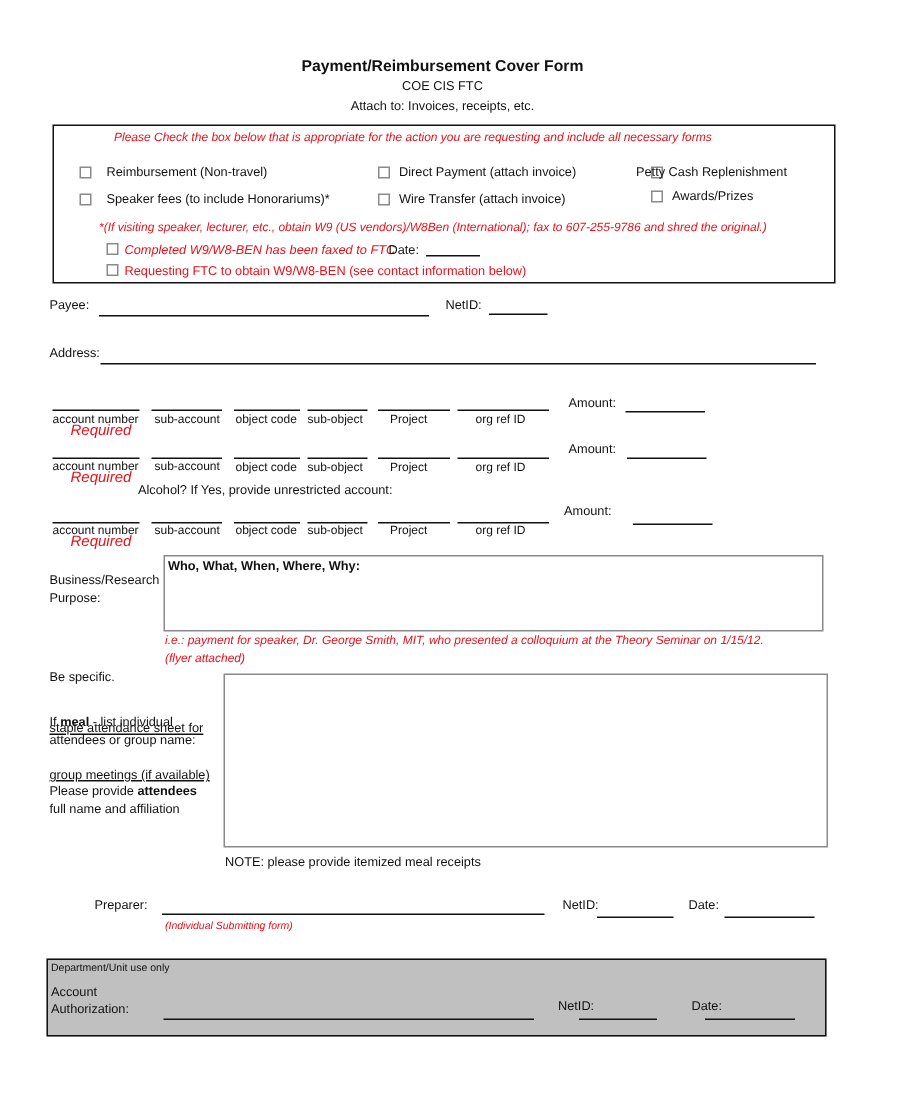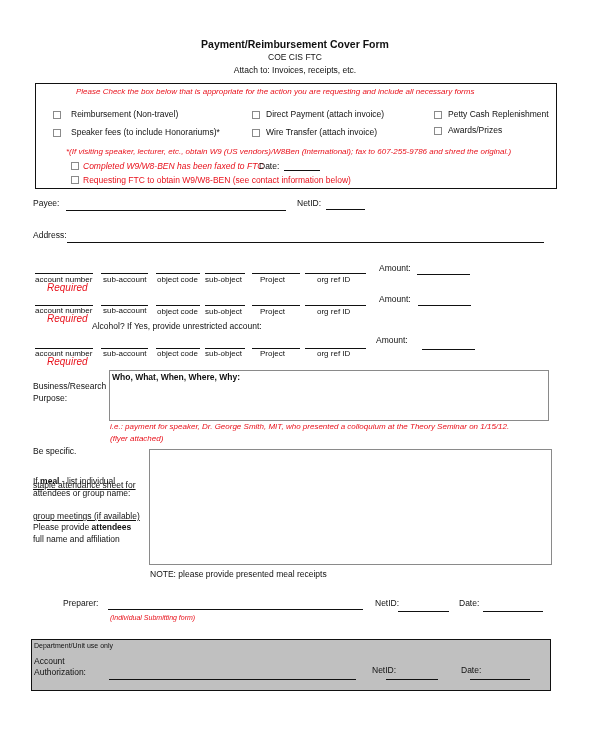--- a/index.html
+++ b/index.html
@@ -28,21 +28,21 @@
 
 <div class="box" style="left:35px;top:83px;width:522px;height:106px;border:1px solid #111;">
 </div>
 <div class="abs t red it" style="left:76px;top:88px;font-size:8px;">Please Check the box below that is appropriate for the action you are requesting and include all necessary forms</div>
 
 <div class="cb" style="left:53px;top:111px;"></div>
 <div class="abs t" style="left:71px;top:110px;">Reimbursement (Non-travel)</div>
 <div class="cb" style="left:252px;top:111px;"></div>
 <div class="abs t" style="left:266px;top:110px;">Direct Payment (attach invoice)</div>
 <div class="cb" style="left:434px;top:111px;"></div>
-<div class="abs t" style="left:448px;top:110px;">Petty Cash Replenishment</div>
+<div class="abs t" style="left:424px;top:110px;">Petty Cash Replenishment</div>
 
 <div class="cb" style="left:53px;top:129px;"></div>
 <div class="abs t" style="left:71px;top:128px;">Speaker fees (to include Honorariums)*</div>
 <div class="cb" style="left:252px;top:129px;"></div>
 <div class="abs t" style="left:266px;top:128px;">Wire Transfer (attach invoice)</div>
 <div class="cb" style="left:434px;top:127px;"></div>
 <div class="abs t" style="left:448px;top:126px;">Awards/Prizes</div>
 
 <div class="abs t red it" style="left:66px;top:148px;font-size:8px;">*(If visiting speaker, lecturer, etc., obtain W9 (US vendors)/W8Ben (International); fax to 607-255-9786 and shred the original.)</div>
 
@@ -126,21 +126,21 @@
 <div class="abs t red it" style="left:110px;top:423px;font-size:8px;">i.e.: payment for speaker, Dr. George Smith, MIT, who presented a colloquium at the Theory Seminar on 1/15/12.</div>
 <div class="abs t red it" style="left:110px;top:435px;font-size:8px;">(flyer attached)</div>
 
 <div class="abs lbl" style="left:33px;top:476px;white-space:nowrap;"><span>If </span><span class="b">meal</span><span> - list individual</span></div>
 <div class="abs lbl" style="left:33px;top:488px;">attendees or group name:</div>
 <div class="abs lbl" style="left:33px;top:480px;text-decoration:underline;">staple attendance sheet for</div>
 <div class="abs lbl" style="left:33px;top:511px;text-decoration:underline;">group meetings (if available)</div>
 <div class="abs lbl" style="left:33px;top:522px;white-space:nowrap;"><span>Please provide </span><span class="b">attendees</span></div>
 <div class="abs lbl" style="left:33px;top:534px;">full name and affiliation</div>
 <div class="box" style="left:149px;top:449px;width:403px;height:116px;border:1px solid #8a8a8a;"></div>
-<div class="abs t" style="left:150px;top:570px;">NOTE: please provide presented meal receipts</div>
+<div class="abs t" style="left:150px;top:570px;">NOTE: please provide itemized meal receipts</div>
 
 <div class="abs lbl" style="left:35px;top:598px;padding-left:28px;">Preparer:</div>
 <div class="line" style="left:108px;top:609px;width:255px;"></div>
 <div class="abs t red it" style="left:110px;top:614px;font-size:7px;">(Individual Submitting form)</div>
 <div class="abs lbl" style="left:375px;top:598px;">NetID:</div>
 <div class="line" style="left:398px;top:611px;width:51px;"></div>
 <div class="abs lbl" style="left:459px;top:598px;">Date:</div>
 <div class="line" style="left:483px;top:611px;width:60px;"></div>
 
 <div class="box" style="left:31px;top:639px;width:520px;height:52px;border:1px solid #111;background:#c0c0c0;"></div>

